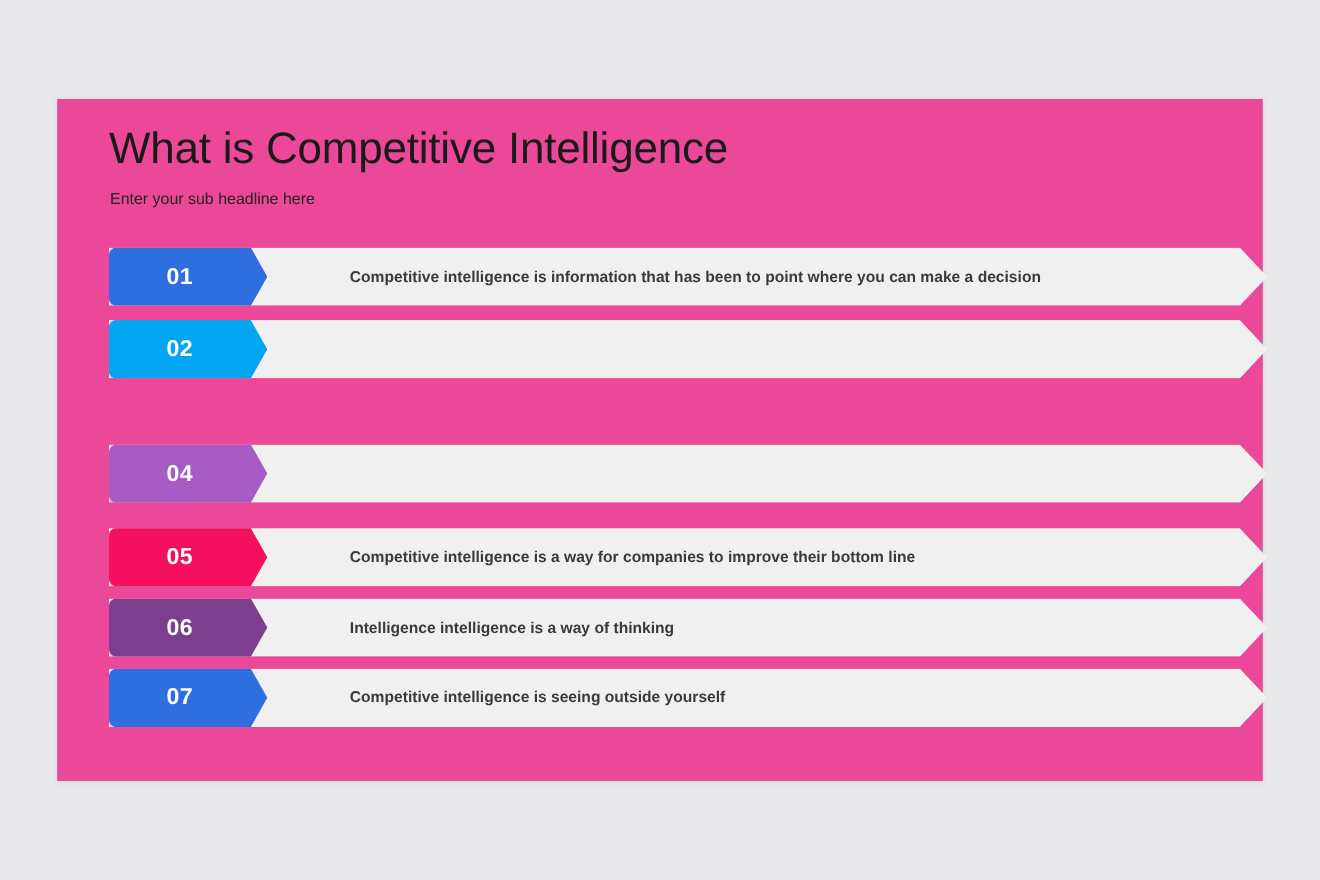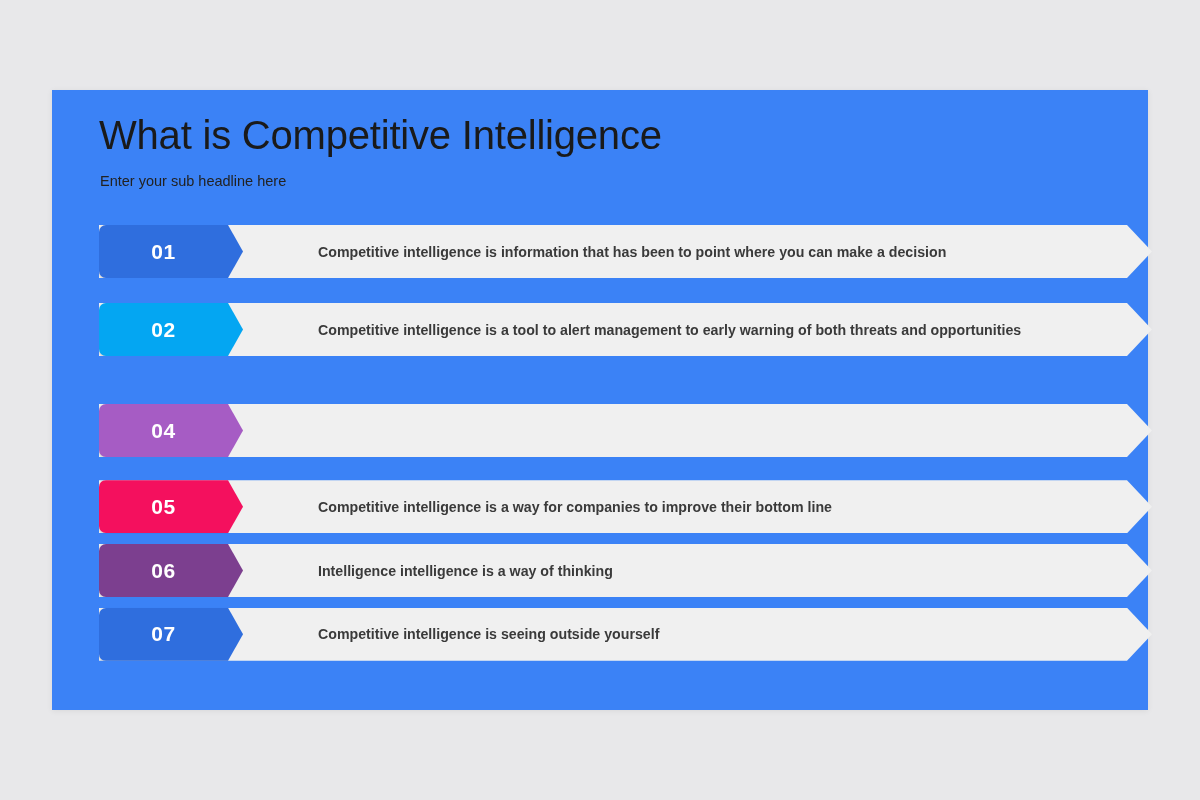--- a/index.html
+++ b/index.html
@@ -109,37 +109,36 @@
     align-items: center;
     font-size: 14.2px;
     font-weight: 700;
     color: #3a3a3a;
     white-space: nowrap;
   }
 </style>
 </head>
 <body style="background: rgb(232, 232, 234);">
 
-<div id="slide-card" style="background: #3b82f6;">
+<div id="slide-card" style="background: #ec4899;">
 
   <div id="page-title">What is Competitive Intelligence</div>
   <div id="page-subtitle">Enter your sub headline here</div>
 
   <div id="rows-area">
       <div class="row" style="top: 135px;">
         <div class="row-bar" style="background: rgb(240, 240, 240);"></div>
         <div class="row-chip" style="background: rgb(47, 110, 222);"></div>
         <div class="row-number">01</div>
         <div class="row-text">Competitive intelligence  is information that has been to point where you can make a decision</div>
       </div>
-      <div class="row" style="top: 213px;">
+      <div class="row" style="top: 201px;">
         <div class="row-bar" style="background: rgb(240, 240, 240);"></div>
         <div class="row-chip" style="background: rgb(4, 166, 242);"></div>
         <div class="row-number">02</div>
-        <div class="row-text">Competitive intelligence  is a tool to alert management to early warning of both threats and opportunities</div>
       </div>
       <div class="row" style="top: 314px;">
         <div class="row-bar" style="background: rgb(240, 240, 240);"></div>
         <div class="row-chip" style="background: rgb(166, 92, 196);"></div>
         <div class="row-number">04</div>
       </div>
       <div class="row" style="top: 390.2px;">
         <div class="row-bar" style="background: rgb(240, 240, 240);"></div>
         <div class="row-chip" style="background: rgb(244, 16, 94);"></div>
         <div class="row-number">05</div>

